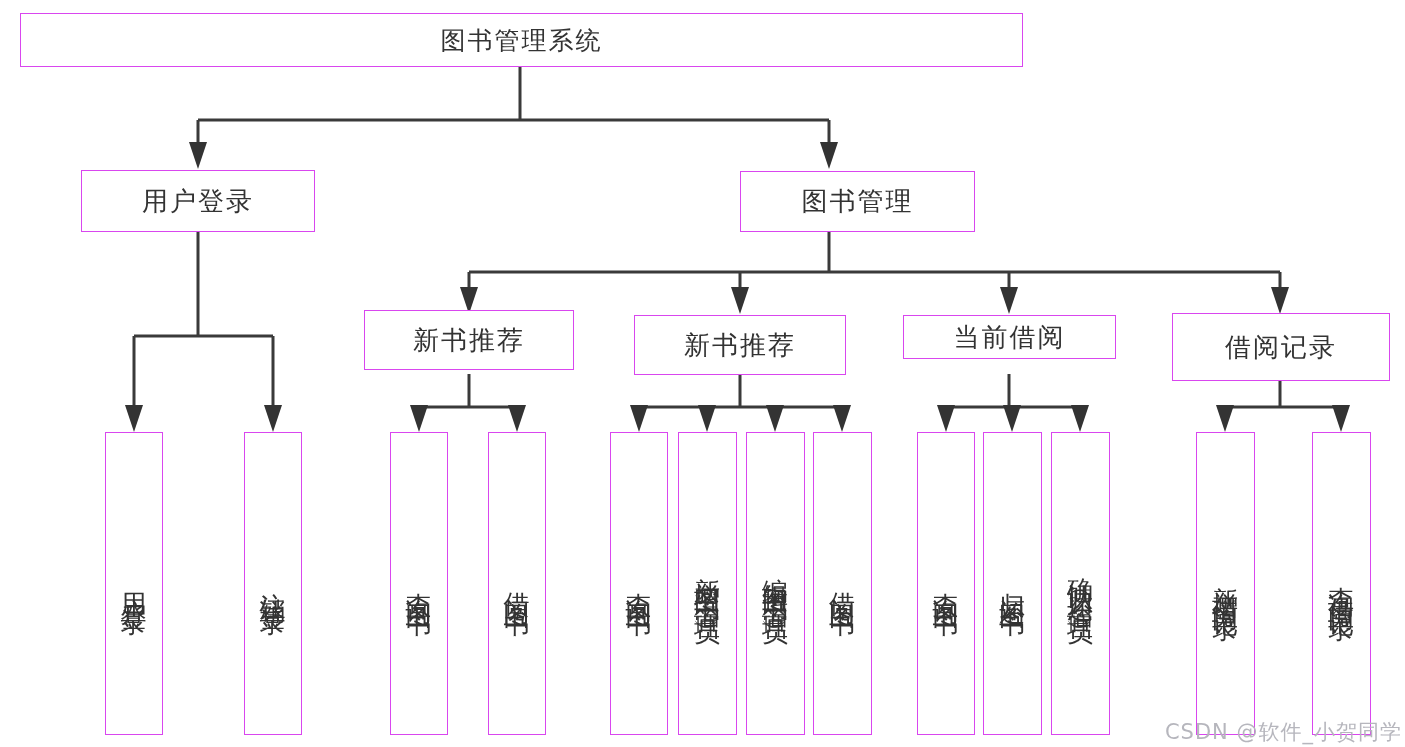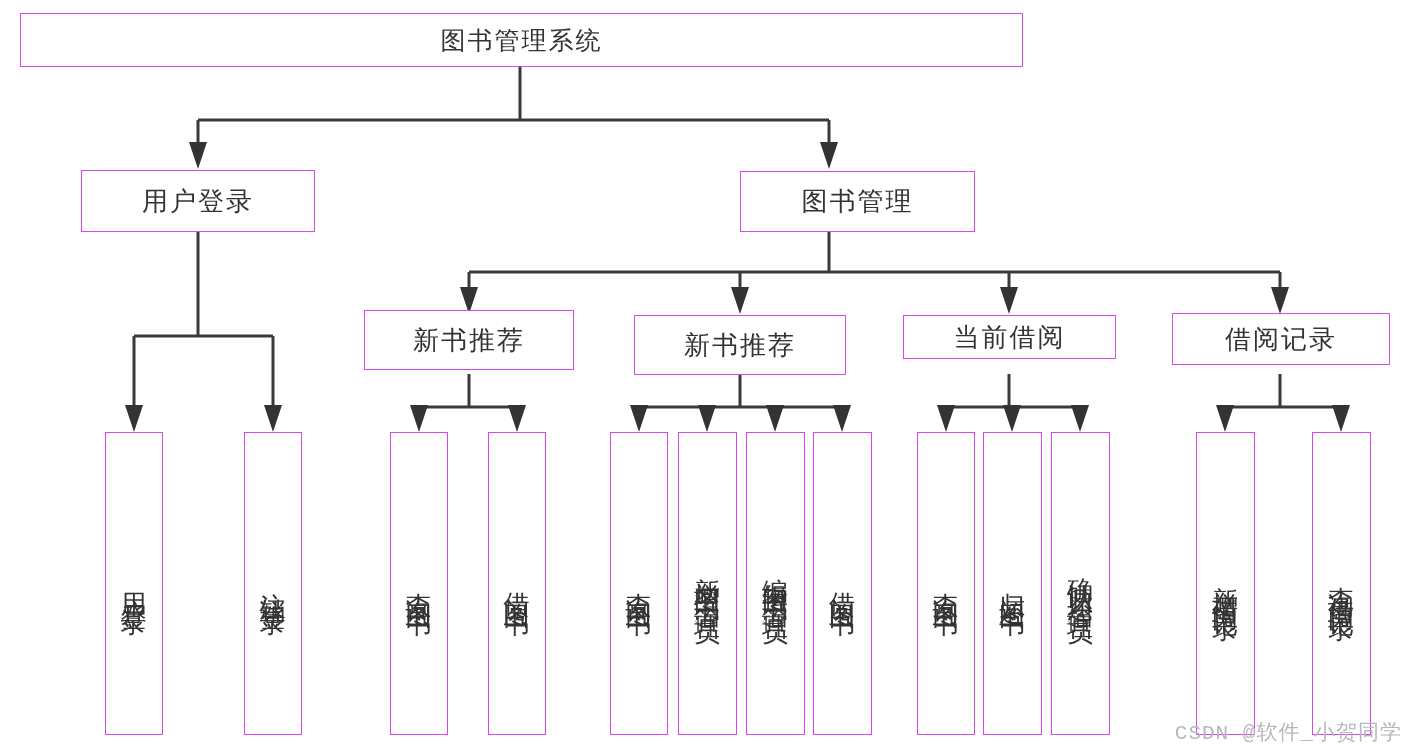--- a/index.html
+++ b/index.html
@@ -37,21 +37,20 @@
     color: #333333;
   }
   .watermark {
     position: absolute;
     right: 3px;
     bottom: 1px;
     font-size: 21px;
     color: #b6b6bd;
     letter-spacing: 1px;
     white-space: nowrap;
-    font-family: Liberation Mono, monospace;
   }
 </style>
 </head>
 <body>
 
 <div class="canvas">
 
   <svg class="connectors" viewBox="0 0 1405 747" xmlns="http://www.w3.org/2000/svg">
     <path d="M520 66 V121
              M198 120 H829
@@ -90,21 +89,21 @@
   </svg>
 
   <div class="node root-node" style="left:20px; top:13px; width:1003px; height:54px;">图书管理系统</div>
 
   <div class="node h-node" style="left:81px; top:170px; width:234px; height:62px;">用户登录</div>
   <div class="node h-node" style="left:712px; top:171px; width:235px; height:61px;margin-left:28px;">图书管理</div>
 
   <div class="node h-node" style="left:364px; top:310px; width:210px; height:60px;">新书推荐</div>
   <div class="node h-node" style="left:634px; top:315px; width:212px; height:60px;">新书推荐</div>
   <div class="node h-node" style="left:903px; top:315px; width:213px; height:44px;">当前借阅</div>
-  <div class="node h-node" style="left:1172px; top:313px; width:218px; height:52px;">借阅记录</div>
+  <div class="node h-node" style="left:1172px; top:313px; width:218px; height:68px;">借阅记录</div>
 
   <div class="node leaf" style="left:105px; top:432px; width:58px; height:303px;">
     <span class="vtext">用户登录</span>
   </div>
   <div class="node leaf" style="left:244px; top:432px; width:58px; height:303px;">
     <span class="vtext">注销登录</span>
   </div>
 
   <div class="node leaf" style="left:390px; top:432px; width:58px; height:303px;">
     <span class="vtext">查询图书</span>

